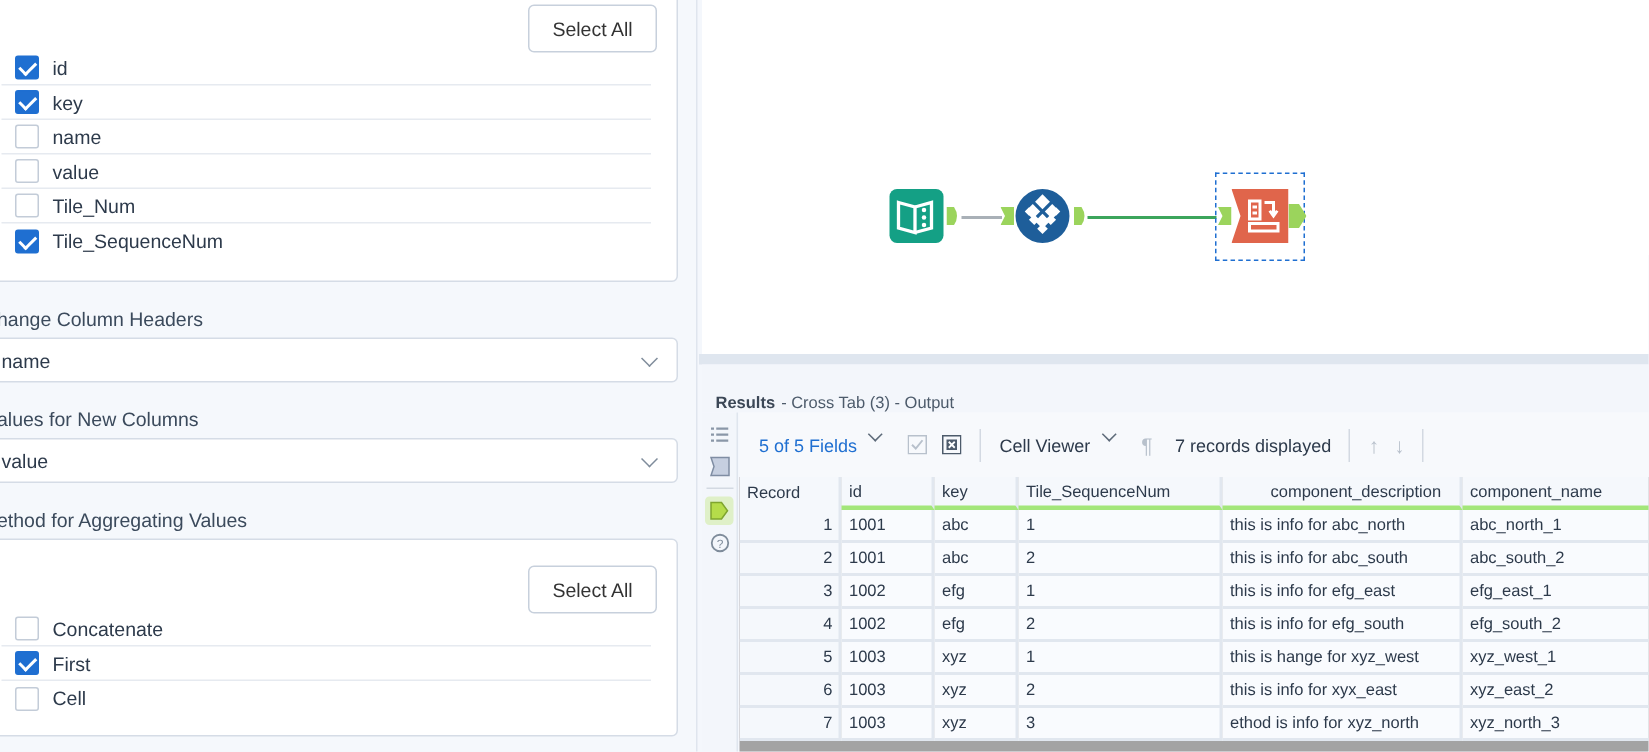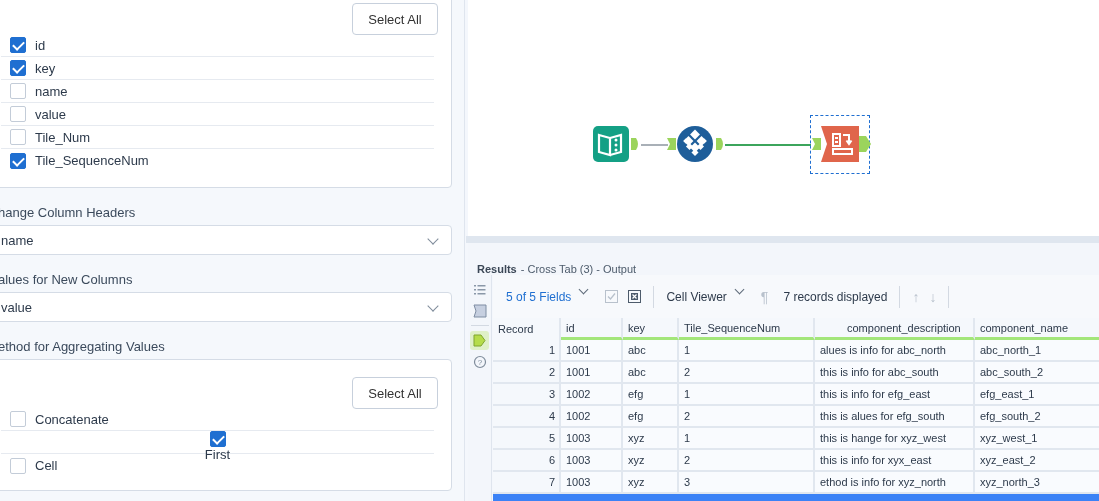--- a/index.html
+++ b/index.html
@@ -25,21 +25,21 @@
 .results-header{position:absolute;left:468px;top:243px;width:631px;height:32px;background:#f3f6fb;display:flex;align-items:flex-end;padding-left:9px;font-size:11px;color:#4d5b6b}
 .results-header b{color:#3b4756;font-weight:bold;margin-right:4px}
 .side-icons{position:absolute;left:468px;top:275px;width:24px;height:226px;background:#f3f6fb;border-right:1px solid #dfe5ee}
 .side-icon{position:absolute;left:5px;width:14px;height:14px}
 .toolbar{position:absolute;left:493px;top:275px;width:606px;height:43px;background:#f7f9fc;display:flex;align-items:center;font-size:12px}
 .tb-fields{color:#1f6fd1;margin-left:13px;display:flex;align-items:flex-start}
 .tb-chev{display:inline-block;width:7px;height:7px;border:solid #5e6b7a;border-width:0 1.5px 1.5px 0;transform:rotate(45deg);margin-left:9px;margin-top:-4px}
 .tb-sep{width:1px;height:22px;background:#d3d9e2;margin:0 12px}
 .tb-icon{width:13px;height:13px;margin-left:10px}
 .tb-text{color:#2d3a4b}
-.grid{position:absolute;left:493px;top:318px;width:606px;height:183px;background:#3b82f6;overflow:hidden}
+.grid{position:absolute;left:493px;top:318px;width:606px;height:183px;background:#a3a3a3;overflow:hidden}
 table{border-collapse:separate;border-spacing:0;font-size:11px}
 th{height:22px;text-align:left;font-weight:normal;padding-left:5px;background:#f5f8fc;border-right:2px solid #e1e7ef;border-bottom:3px solid #a3e67a;color:#2d3a4b;white-space:nowrap}
 th.rec{border-bottom:none;background:#f5f8fc}
 td{height:22px;padding-left:5px;border-right:2px solid #e1e7ef;border-bottom:2px solid #e1e7ef;white-space:nowrap;background:#f9fbfe;color:#2d3a4b}
 td.rec{text-align:right;padding-right:4px;background:#f5f8fc}
 .node{position:absolute}
 .conn{position:absolute}
 </style>
 </head>
 <body>
@@ -88,21 +88,21 @@
   </div>
 
   <div class="section-label" style="top:339px">ethod for Aggregating Values</div>
   <div class="card card2">
     <div class="selbtn">Select All</div>
     <div id="methods-list">
         <div class="chk-row" style="top: 48px; text-align: center;">
           <span class="cb"></span>
           <span class="chk-label">Concatenate</span>
         </div>
-        <div class="chk-row" style="top: 71px; flex-direction: column;">
+        <div class="chk-row" style="top: 71px;">
           <span class="cb on"></span>
           <span class="chk-label">First</span>
         </div>
         <div class="chk-row last" style="top: 94px;">
           <span class="cb"></span>
           <span class="chk-label">Cell</span>
         </div>
       </div>
   </div>
 </div>
@@ -236,21 +236,21 @@
           <th style="width: 160px; min-width: 160px; padding-left: 32px;">component_description</th>
           <th style="width: 140px; min-width: 140px;">component_name</th>
         </tr>
       </thead>
     <tbody id="tbody">
         <tr>
           <td class="rec">1</td>
           <td>1001</td>
           <td>abc</td>
           <td>1</td>
-          <td>alues is info for abc_north</td>
+          <td>this is info for abc_north</td>
           <td>abc_north_1</td>
         </tr>
         <tr>
           <td class="rec">2</td>
           <td>1001</td>
           <td>abc</td>
           <td>2</td>
           <td>this is info for abc_south</td>
           <td>abc_south_2</td>
         </tr>
@@ -260,21 +260,21 @@
           <td>efg</td>
           <td>1</td>
           <td>this is info for efg_east</td>
           <td>efg_east_1</td>
         </tr>
         <tr>
           <td class="rec">4</td>
           <td>1002</td>
           <td>efg</td>
           <td>2</td>
-          <td>this is alues for efg_south</td>
+          <td>this is info for efg_south</td>
           <td>efg_south_2</td>
         </tr>
         <tr>
           <td class="rec">5</td>
           <td>1003</td>
           <td>xyz</td>
           <td>1</td>
           <td>this is hange for xyz_west</td>
           <td>xyz_west_1</td>
         </tr>

